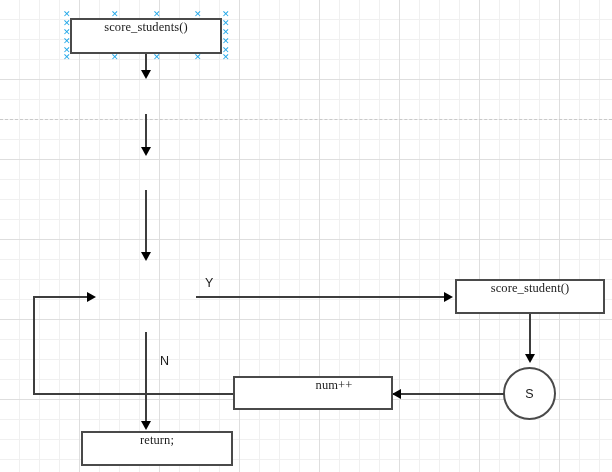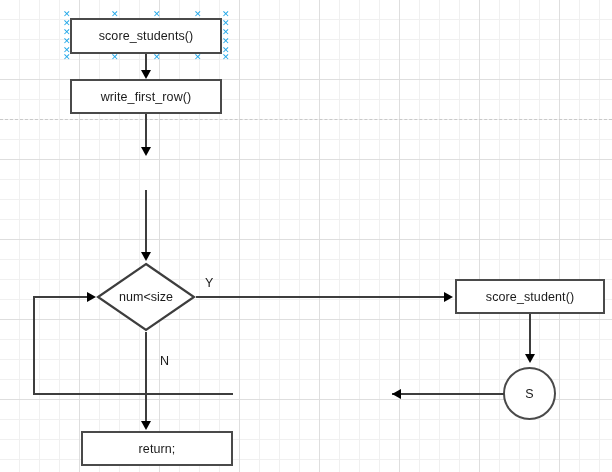--- a/index.html
+++ b/index.html
@@ -32,25 +32,25 @@
     border-top: 1px dashed #c9c9c9;
   }
 
   
   .node-box {
     position: absolute;
     box-sizing: border-box;
     background: #ffffff;
     border: 2px solid #4a4a4a;
     display: flex;
-    align-items: center;
     justify-content: center;
     font-size: 12.5px;
     color: #1a1a1a;
     letter-spacing: 0.1px;
+    font-family: Liberation Serif, serif;
   }
   .node-box.offset-text {
     justify-content: center;
     padding-left: 42px;
   }
 
   
   .node-diamond {
     position: absolute;
   }
@@ -171,58 +171,50 @@
     <div class="handle" style="left:0px;   top:43px;"></div>
     <div class="handle" style="left:48px;  top:43px;"></div>
     <div class="handle" style="left:90px;  top:43px;"></div>
     <div class="handle" style="left:131px; top:43px;"></div>
     <div class="handle" style="left:159px; top:43px;"></div>
   </div>
 
   <div class="edge-v" style="left:145px; top:54px; height:19px;"></div>
   <div class="arrow-down" style="left:141px; top:70px;"></div>
 
-  <div class="node-box" style="left:70px; top:79px; width:152px; height:35px;">
-    <span>write_first_row()</span>
-  </div>
 
   <div class="edge-v" style="left:145px; top:114px; height:36px;"></div>
   <div class="arrow-down" style="left:141px; top:147px;"></div>
 
 
   <div class="edge-v" style="left:145px; top:190px; height:64px;"></div>
   <div class="arrow-down" style="left:141px; top:252px;"></div>
 
-  <div class="node-diamond" style="left:96px; top:262px; width:100px; height:70px;">
-    <svg class="dshape" viewBox="0 0 100 70" preserveAspectRatio="none">
-      <polygon points="50,2 98,35 50,68 2,35" fill="#ffffff" stroke="#3d3d3d" stroke-width="2.2"></polygon>
-    </svg>
-    <div class="dlabel">
-      <span>num&lt;size</span>
-    </div>
-  </div>
 
   <div class="edge-h" style="left:196px; top:296px; width:252px;"></div>
   <div class="arrow-right" style="left:444px; top:292px;"></div>
   <div class="branch-label" style="left:205px; top:276px;">Y</div>
 
   <div class="node-box" style="left:455px; top:279px; width:150px; height:35px;">
     <span>score_student()</span>
   </div>
 
   <div class="edge-v" style="left:529px; top:314px; height:43px;"></div>
   <div class="arrow-down" style="left:525px; top:354px;"></div>
 
   <div class="node-circle" style="left:503px; top:367px; width:53px; height:53px;">
     <span>S</span>
   </div>
 
   <div class="edge-h" style="left:392px; top:393px; width:112px;"></div>
   <div class="arrow-left" style="left:392px; top:389px;"></div>
 
+  <div class="node-box offset-text" style="left:233px; top:376px; width:160px; height:34px;">
+    <span>num++</span>
+  </div>
 
   <div class="edge-h" style="left:33px; top:393px; width:200px;"></div>
   <div class="edge-v" style="left:33px; top:296px; height:99px;"></div>
   <div class="edge-h" style="left:33px; top:296px; width:58px;"></div>
   <div class="arrow-right" style="left:87px; top:292px;"></div>
 
   <div class="edge-v" style="left:145px; top:332px; height:92px;"></div>
   <div class="arrow-down" style="left:141px; top:421px;"></div>
   <div class="branch-label" style="left:160px; top:354px;">N</div>
 

